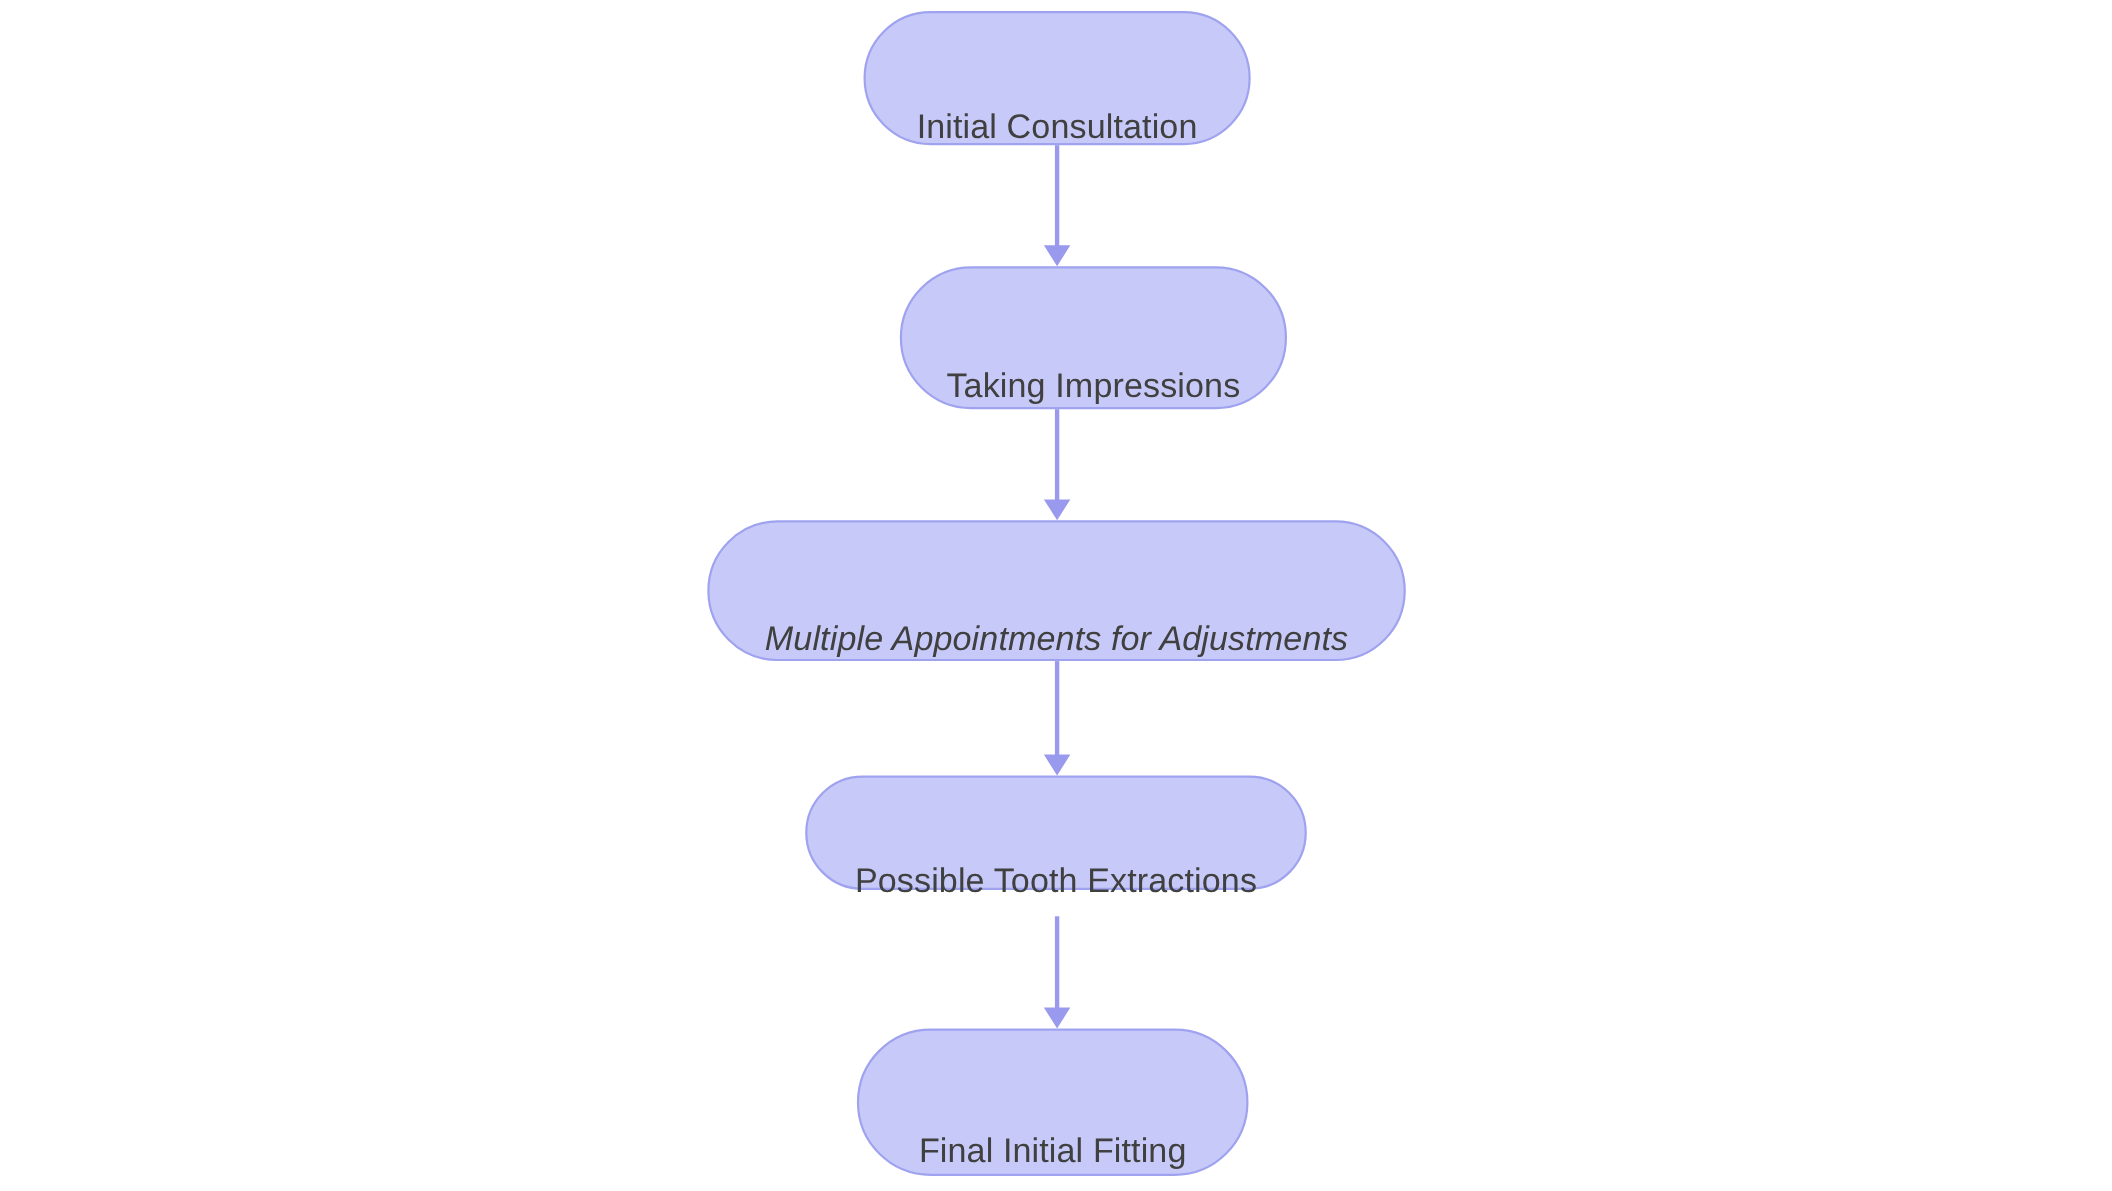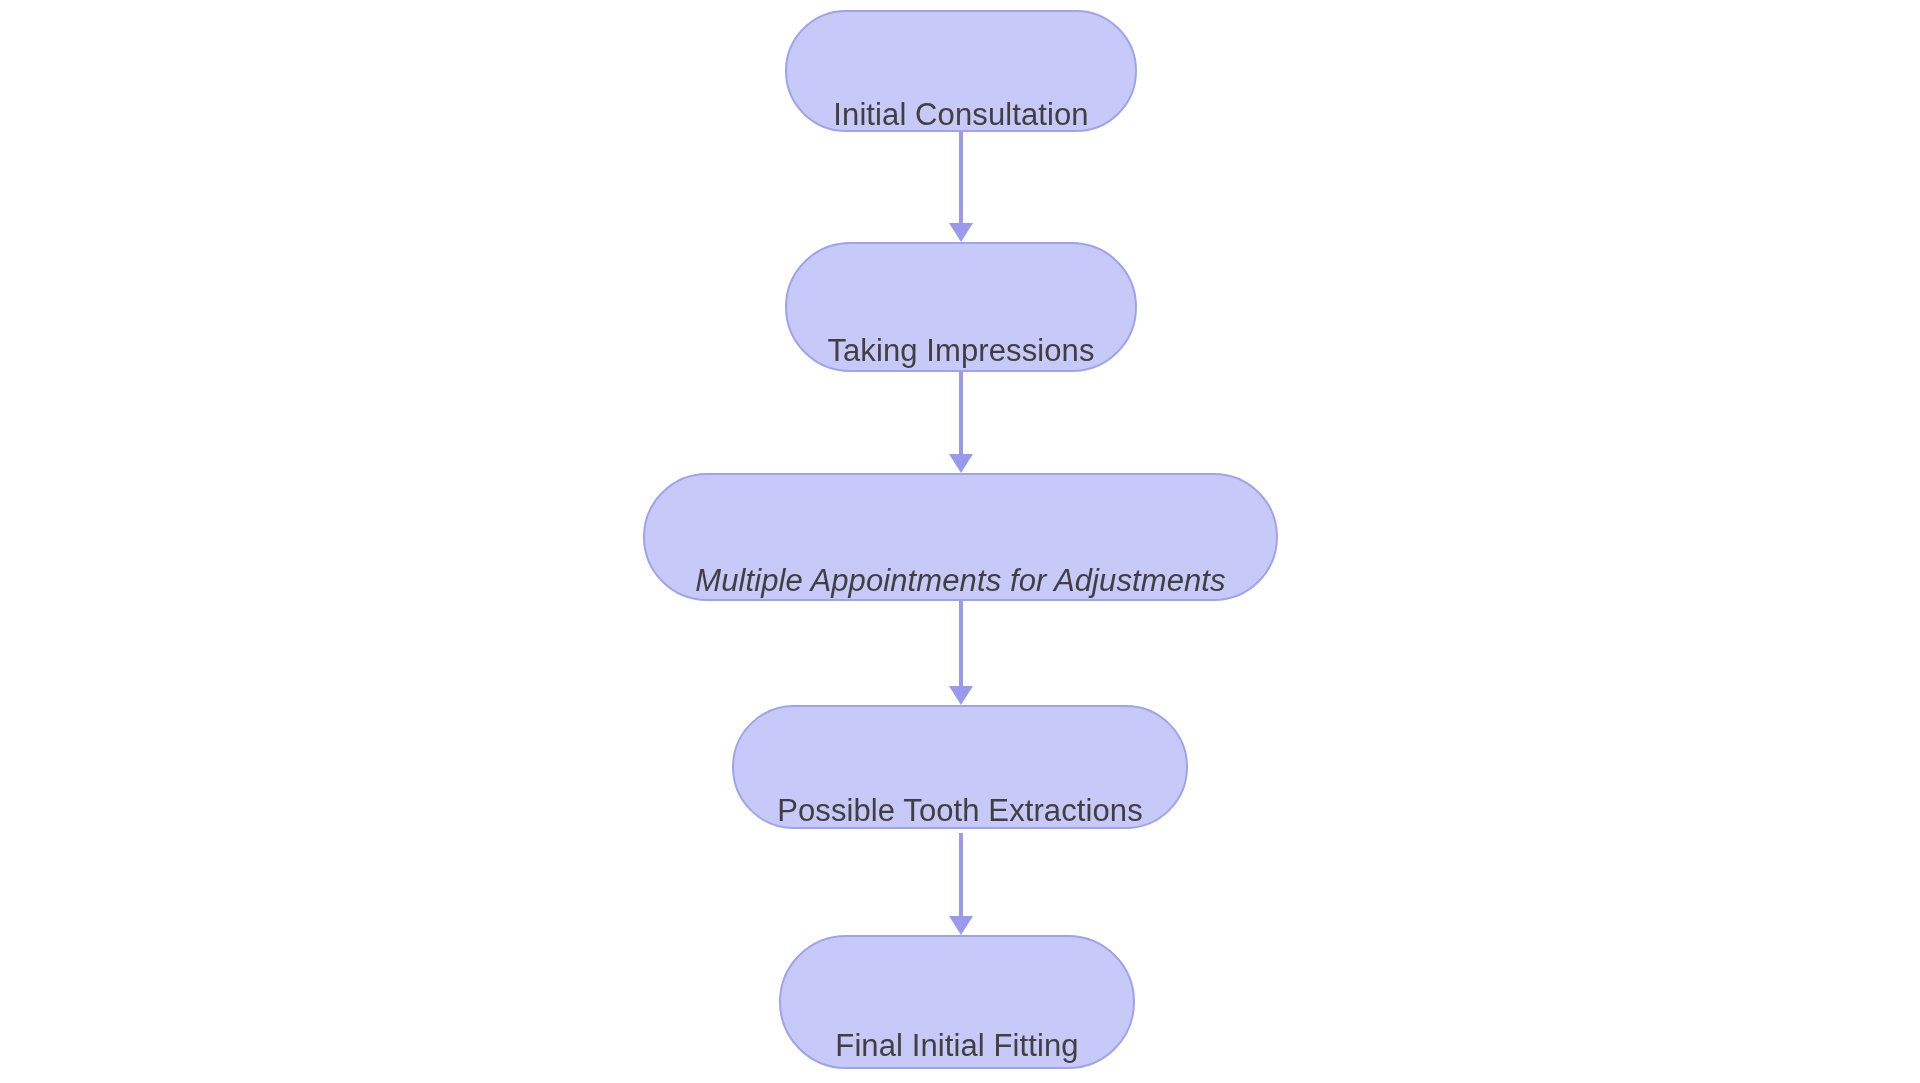--- a/index.html
+++ b/index.html
@@ -54,23 +54,23 @@
   .flow-node {
     position: absolute;
     box-sizing: border-box;
     background: #c7caf8;
     border: 2px solid #9fa3ef;
     border-radius: 9999px;
   }
 
   
   #node-0 { left: 785px;  top: 10px;   width: 352px; height: 122px; }
-  #node-1 { left: 785px;  top: 242px;  width: 352px; height: 130px; }
+  #node-1 { left: 818px;  top: 242px;  width: 352px; height: 130px; }
   #node-2 { left: 643px;  top: 473px;  width: 635px; height: 128px; font-style: italic; }
-  #node-3 { left: 732px;  top: 705px;  width: 456px; height: 124px; }
+  #node-3 { left: 732px;  top: 705px;  width: 456px; height: 104px; }
   #node-4 { left: 779px;  top: 935px;  width: 356px; height: 134px; }
 </style>
 </head>
 <body>
 
 <div id="flow-root">
 
   <svg id="flow-svg" viewBox="0 0 1920 1083" xmlns="http://www.w3.org/2000/svg">
 
     <g>

